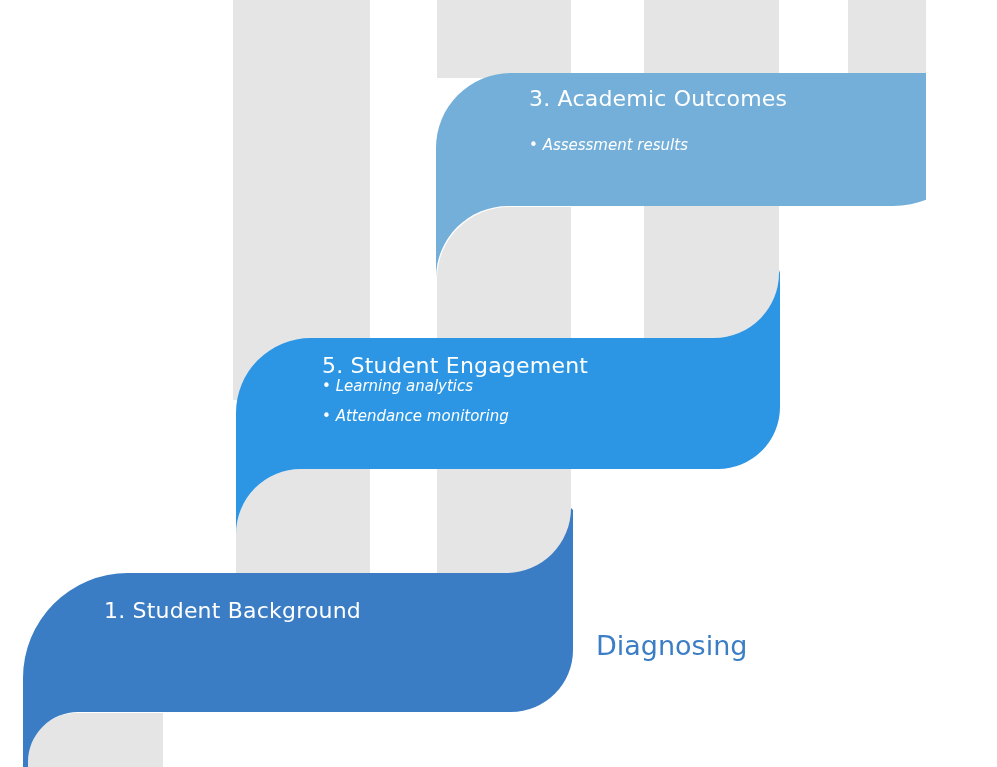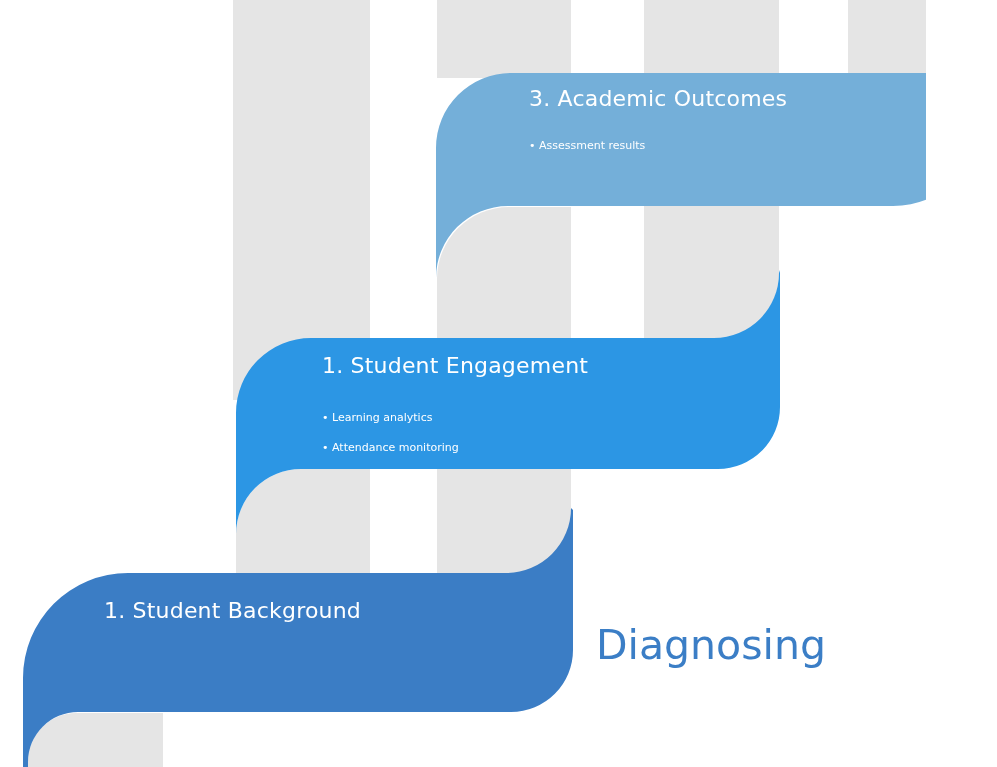--- a/index.html
+++ b/index.html
@@ -7,31 +7,31 @@
     position:relative;
     width:926px;height:767px;
     overflow:hidden;
     background:#ffffff;
     font-family:"DejaVu Sans","Liberation Sans",sans-serif;
   }
   #shapes{position:absolute;left:0;top:0;width:997px;height:767px;}
   .banner-text{position:absolute;color:#ffffff;}
   .banner-heading{font-size:22px;line-height:26px;letter-spacing:.2px;white-space:nowrap;}
   .banner-items{list-style:none;margin:0;padding:0;}
-  .banner-items li{font-size:11px;line-height:15px;margin:0 0 15px 0;white-space:nowrap;}
+  .banner-items li{font-size:15px;line-height:15px;margin:0 0 15px 0;white-space:nowrap;font-style:italic;}
   .banner-items li::before{content:"\2022\00a0 ";}
   #banner3-text{left:529px;top:86px;}
   #banner3-text .banner-items{margin-top:26px;}
   #banner2-text{left:322px;top:353px;}
-  #banner2-text .banner-items{margin-top:31px;}
+  #banner2-text .banner-items{}
   #banner1-text{left:104px;top:598px;}
   #banner1-text .banner-items{margin-top:29px;}
   #main-title{
     position:absolute;left:596px;top:624px;
-    color:#3B7EC6;font-size:41px;line-height:43px;
+    color:#3B7EC6;font-size:27px;line-height:43px;
     white-space:nowrap;
   }
 </style>
 </head>
 <body>
 
 <div id="slide">
 
   <svg id="shapes" viewBox="0 0 997 767" xmlns="http://www.w3.org/2000/svg" aria-hidden="true">
 
@@ -56,21 +56,21 @@
   </svg>
 
   <div class="banner-text" id="banner3-text">
     <div class="banner-heading">3. Academic Outcomes</div>
     <ul class="banner-items">
       <li>Assessment results</li>
     </ul>
   </div>
 
   <div class="banner-text" id="banner2-text">
-    <div class="banner-heading">1. Student Engagement</div>
+    <div class="banner-heading">5. Student Engagement</div>
     <ul class="banner-items">
       <li>Learning analytics</li>
       <li>Attendance monitoring</li>
     </ul>
   </div>
 
   <div class="banner-text" id="banner1-text">
     <div class="banner-heading">1. Student Background</div>
   </div>
 

